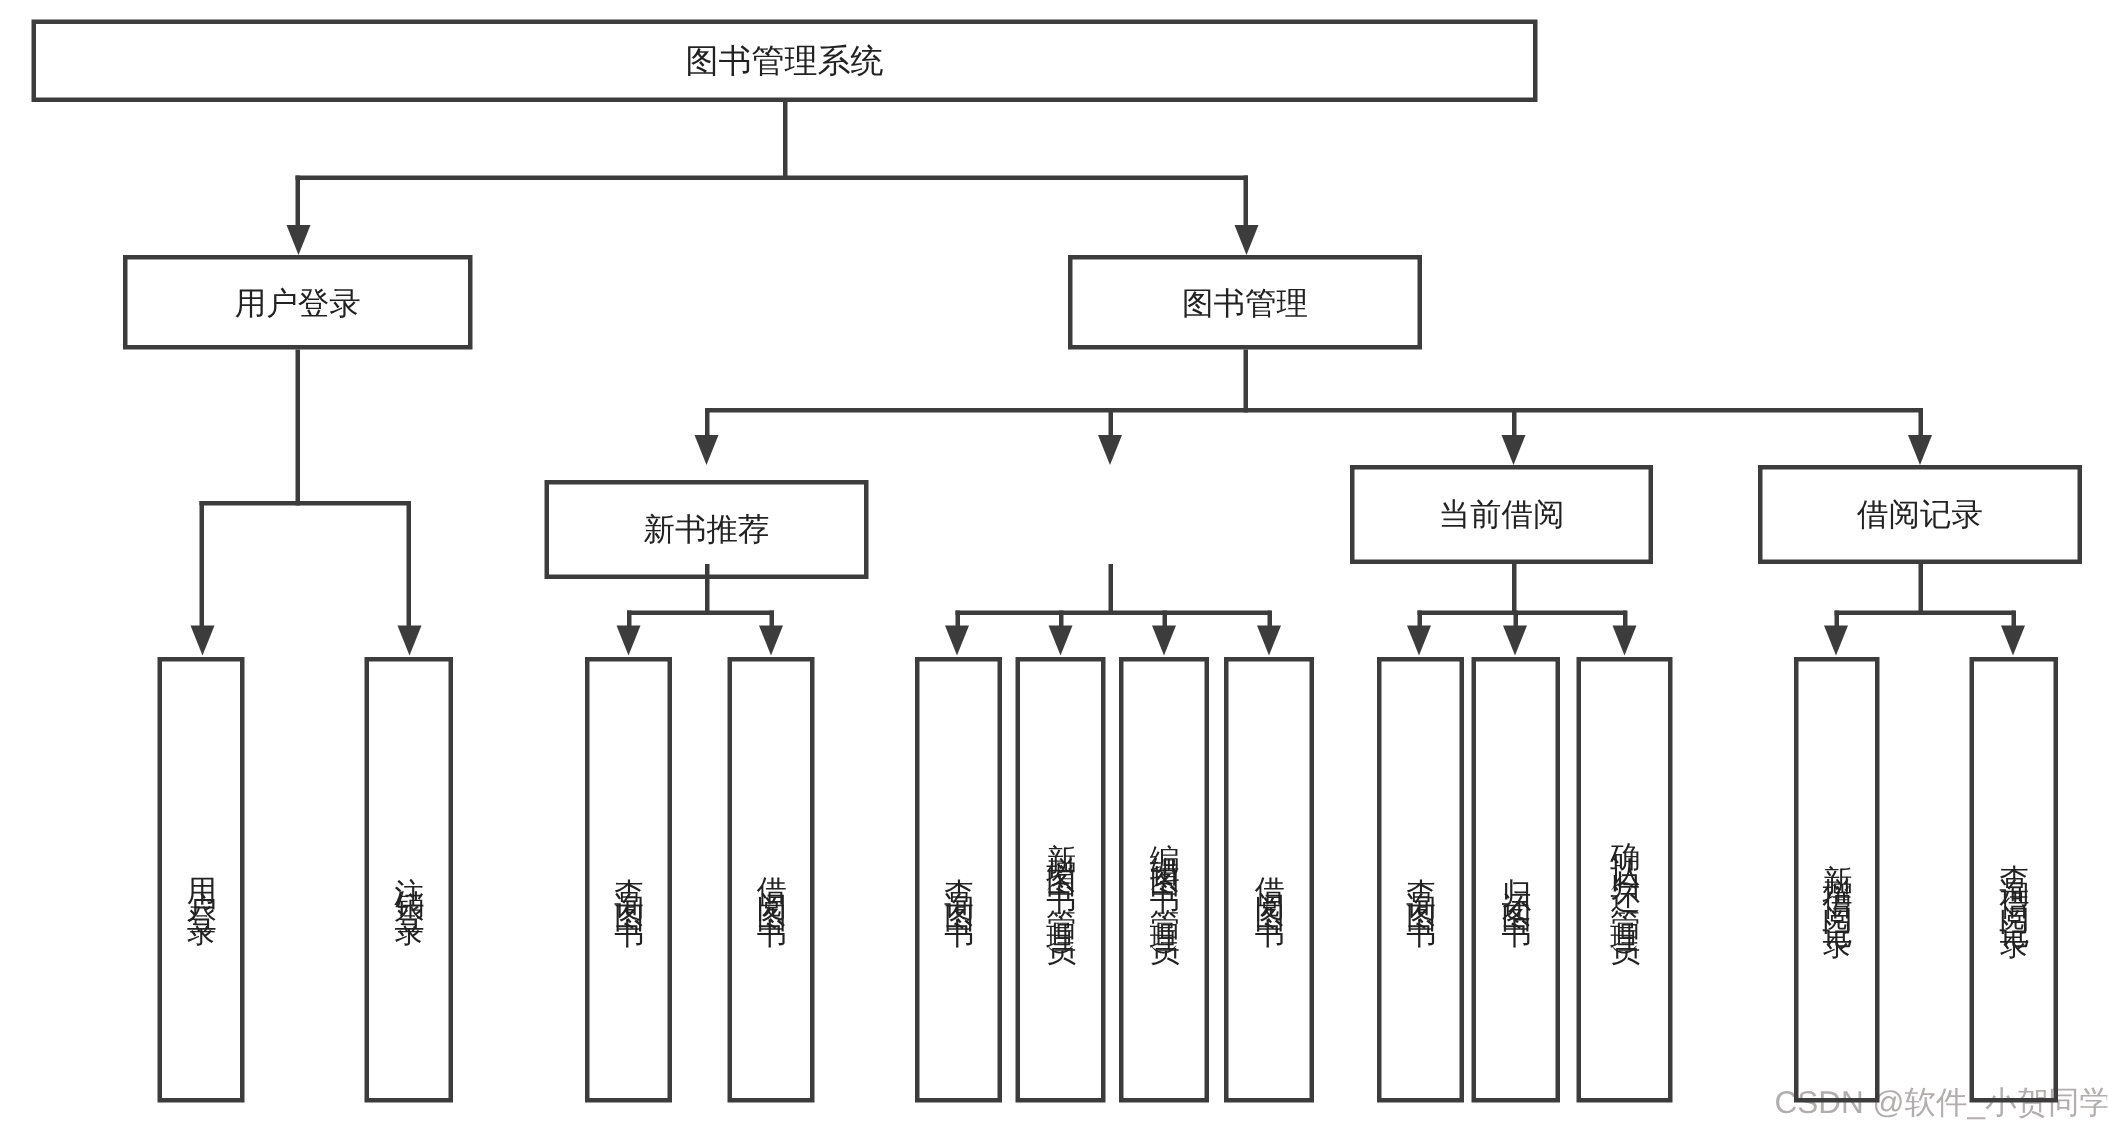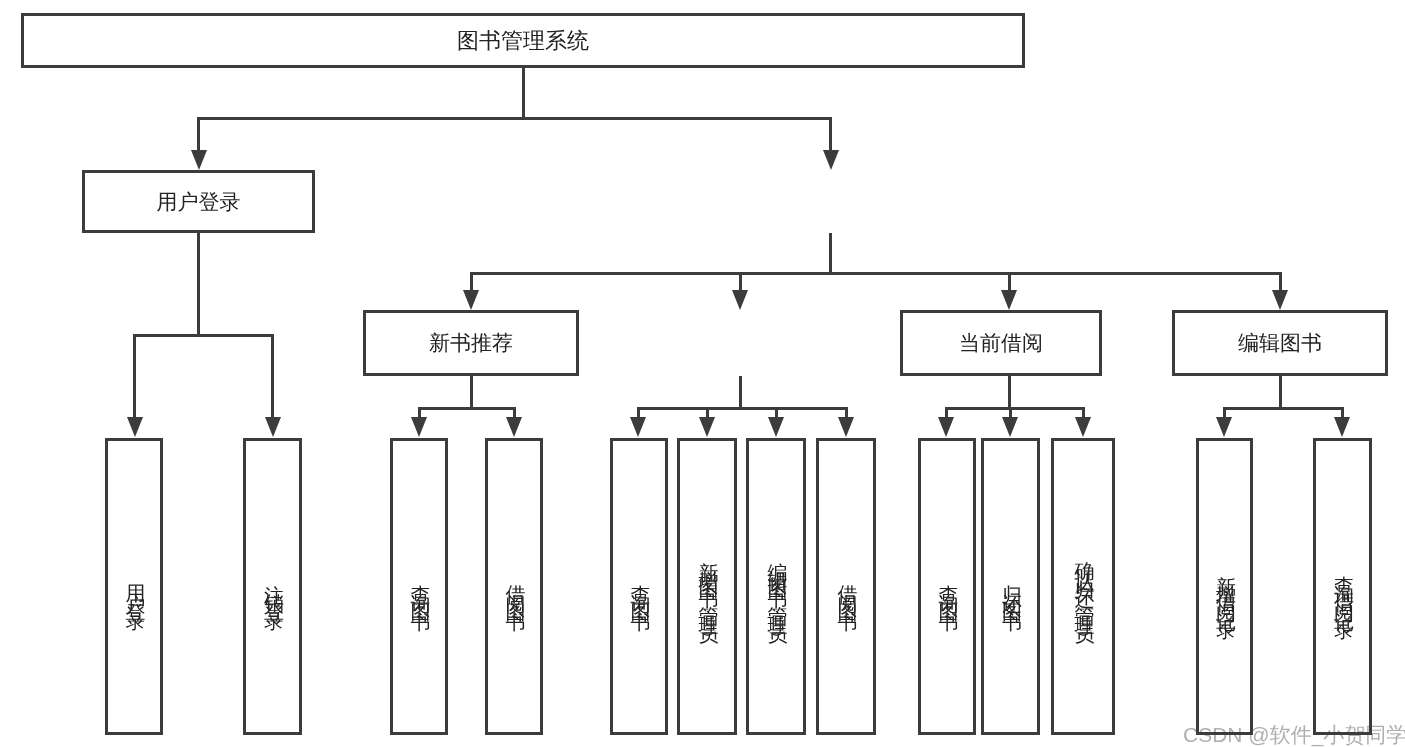--- a/index.html
+++ b/index.html
@@ -17,21 +17,20 @@
     color:var(--text);
   }
   .node{
     position:absolute;
     box-sizing:border-box;
     border:3px solid var(--line);
     background:transparent;
     display:flex;align-items:center;justify-content:center;
     text-align:center;
     z-index:2;
-    font-family:Liberation Mono, monospace;
   }
   .root-node{font-size:22px;}
   .branch-node,.sub-node{font-size:21px;}
   .leaf-node{font-size:20px;}
   .leaf-node .vtext{
     writing-mode:vertical-rl;
     text-orientation:mixed;
     letter-spacing:9px;
     line-height:1;
   }
@@ -59,32 +58,35 @@
 <div class="stage">
 
   <div class="node root-node" style="left:21px;top:13px;width:1004px;height:55px;">
     <span>图书管理系统</span>
   </div>
 
   <div class="node branch-node" style="left:82px;top:170px;width:233px;height:63px;">
     <span>用户登录</span>
   </div>
 
+  <div class="node branch-node" style="left:712px;top:170px;width:236px;height:63px;">
+    <span>图书管理</span>
+  </div>
 
-  <div class="node sub-node" style="left:363px;top:310px;width:216px;height:66px;">
+  <div class="node sub-node" style="left:363px;top:320px;width:216px;height:66px;">
     <span>新书推荐</span>
   </div>
 
 
   <div class="node sub-node" style="left:900px;top:310px;width:202px;height:66px;">
     <span>当前借阅</span>
   </div>
 
   <div class="node sub-node" style="left:1172px;top:310px;width:216px;height:66px;">
-    <span>编辑图书</span>
+    <span>借阅记录</span>
   </div>
 
   <div class="node leaf-node" style="left:105px;top:438px;width:58px;height:297px;">
     <span class="vtext">用户登录</span>
   </div>
   <div class="node leaf-node" style="left:243px;top:438px;width:59px;height:297px;">
     <span class="vtext">注销登录</span>
   </div>
 
   <div class="node leaf-node" style="left:390px;top:438px;width:58px;height:297px;">

